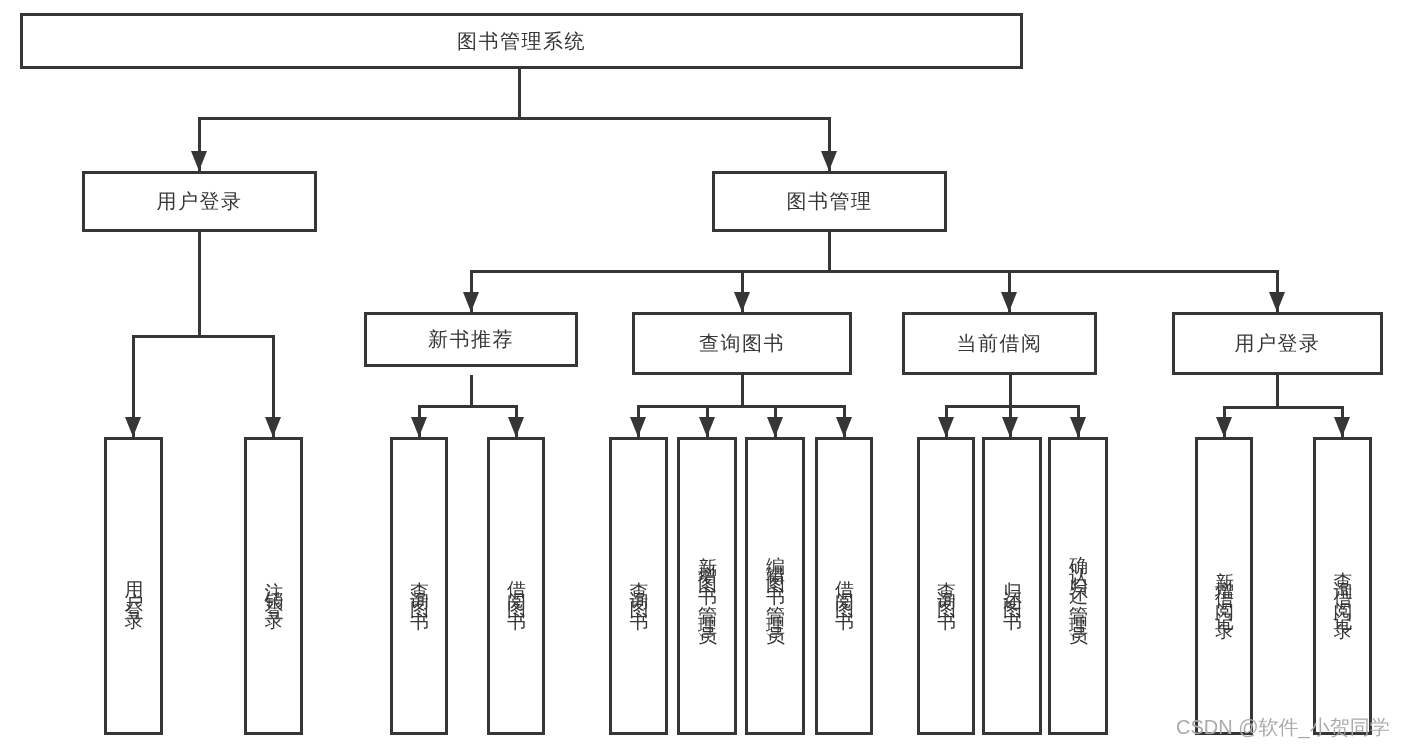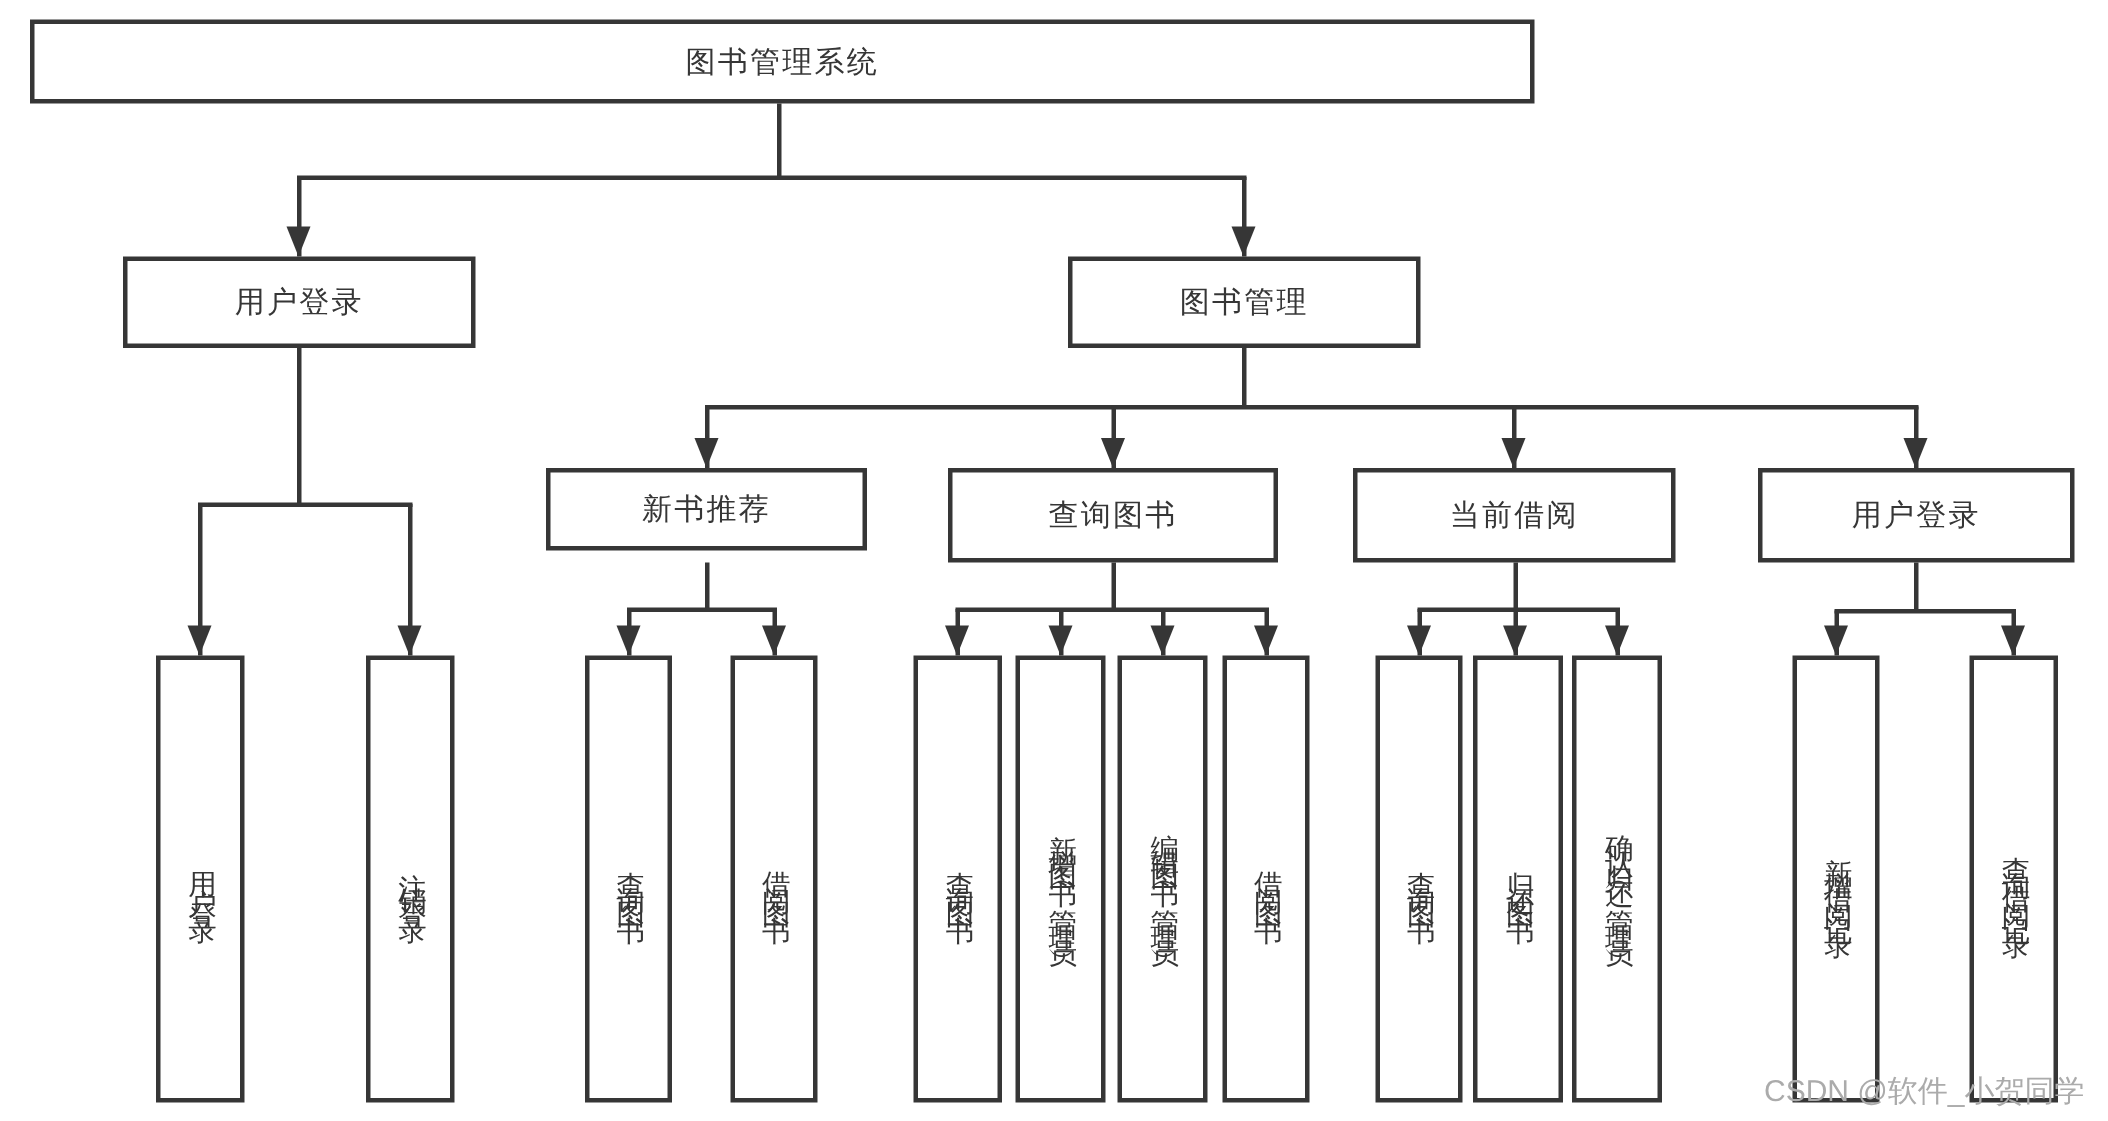--- a/index.html
+++ b/index.html
@@ -61,21 +61,21 @@
   <div class="node" style="left:712px;top:171px;width:235px;height:61px">
     <span>图书管理</span>
   </div>
 
   <div class="node" style="left:364px;top:312px;width:214px;height:55px">
     <span>新书推荐</span>
   </div>
   <div class="node" style="left:632px;top:312px;width:220px;height:63px">
     <span>查询图书</span>
   </div>
-  <div class="node" style="left:902px;top:312px;width:215px;height:63px">
+  <div class="node" style="left:902px;top:312px;width:195px;height:63px">
     <span>当前借阅</span>
   </div>
   <div class="node" style="left:1172px;top:312px;width:211px;height:63px">
     <span>用户登录</span>
   </div>
 
   <div class="leaf" style="left:104px;width:59px">
     <span class="vtext">用户登录</span>
   </div>
   <div class="leaf" style="left:244px;width:59px">

